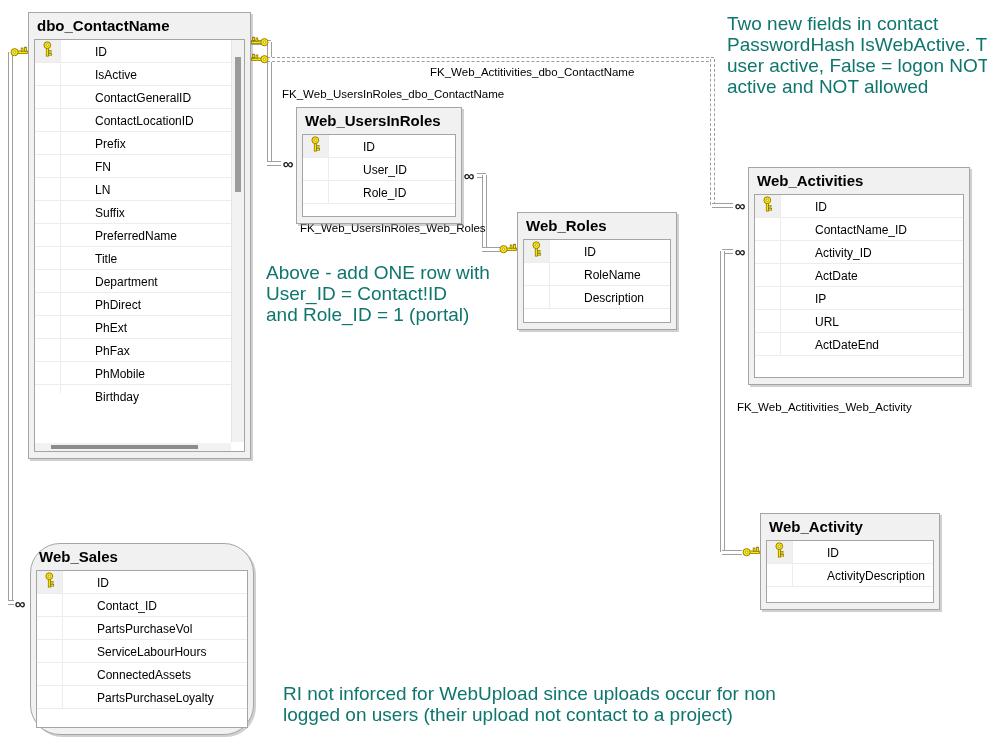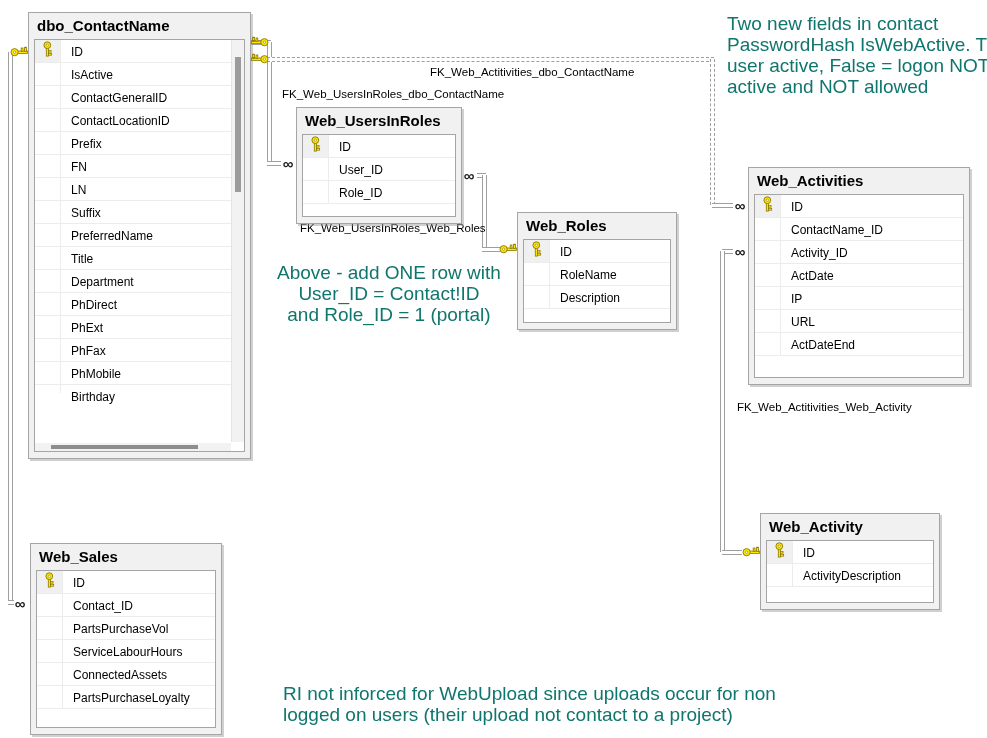--- a/index.html
+++ b/index.html
@@ -14,21 +14,21 @@
        padding:4px 0 0 8px;box-sizing:border-box;white-space:nowrap;overflow:hidden;cursor:default;}
   .tbl-grid{position:absolute;left:5px;right:5px;top:26px;bottom:6px;background:#fff;
        border:1px solid #a5a5a5;overflow:hidden;}
   .rows{position:absolute;left:0;top:0;bottom:0;right:0;}
   .rows.with-vscroll{right:13px;}
   .row{height:23px;border-bottom:1px solid #ececec;display:flex;box-sizing:border-box;background:#fff;}
   .row.clipped{height:8px;border-bottom:none;}
   .keycell{width:26px;flex:none;border-right:1px solid #ececec;display:flex;
        align-items:center;justify-content:center;box-sizing:border-box;}
   .keycell.pk{background:#f0f0f0;}
-  .namecell{font-size:12px;padding:5px 0 0 10px;white-space:nowrap;}
+  .namecell{font-size:12px;padding:5px 0 0 10px;white-space:nowrap;margin-left:24px;}
   
   .vscroll{position:absolute;top:0;right:0;width:12px;bottom:9px;background:#f2f2f2;border-left:1px solid #e4e4e4;}
   .vthumb{position:absolute;left:3px;width:6px;background:#9b9b9b;}
   .hscroll{position:absolute;left:0;right:13px;bottom:0;height:8px;background:#f2f2f2;}
   .hthumb{position:absolute;top:2px;height:4px;background:#8d8d8d;}
   
   .seg{position:absolute;z-index:1;box-sizing:content-box;}
   .seg.h{height:3px;border-top:1px solid #9f9f9f;border-bottom:1px solid #9f9f9f;background:#fff;}
   .seg.v{width:3px;border-left:1px solid #9f9f9f;border-right:1px solid #9f9f9f;background:#fff;}
   .seg.h.dashed{border-top-style:dashed;border-bottom-style:dashed;}
@@ -299,21 +299,21 @@
             </div>
             <div class="namecell">ID</div>
           </div>
           <div class="row">
             <div class="keycell"></div>
             <div class="namecell">ActivityDescription</div>
           </div>
         </div>
       </div>
     </div>
-    <div class="tbl" style="left: 30px; top: 543px; width: 192px; height: 192px;">
+    <div class="tbl" style="left: 30px; top: 543px; width: 224px; height: 192px; border-radius: 30px;">
       <div class="tbl-title">Web_Sales</div>
       <div class="tbl-grid">
         <div class="rows">
           <div class="row">
             <div class="keycell pk">
               <span><svg width="11" height="16" viewBox="0 0 11 16">
                   <rect x="4.3" y="6.5" width="2.2" height="8.6" fill="#ffe600" stroke="#8a7800" stroke-width="0.8"></rect>
                   <rect x="6.5" y="9.6" width="2.6" height="1.6" fill="#ffe600" stroke="#8a7800" stroke-width="0.7"></rect>
                   <rect x="6.5" y="12.6" width="3.2" height="1.6" fill="#ffe600" stroke="#8a7800" stroke-width="0.7"></rect>
                   <circle cx="5.3" cy="4.2" r="3.4" fill="#ffe600" stroke="#8a7800" stroke-width="0.9"></circle>
@@ -344,21 +344,21 @@
           </div>
         </div>
       </div>
     </div>
     <div class="annotation" style="left: 727px; top: 13px;">
       <div>Two new fields in contact</div>
       <div>PasswordHash IsWebActive. True =</div>
       <div>user active, False = logon NOT</div>
       <div>active and NOT allowed</div>
     </div>
-    <div class="annotation" style="left: 277px; top: 262px; text-align: center;">
+    <div class="annotation" style="left: 266px; top: 262px;">
       <div>Above - add ONE row with</div>
       <div>User_ID = Contact!ID</div>
       <div>and Role_ID = 1 (portal)</div>
     </div>
     <div class="annotation" style="left: 283px; top: 683px;">
       <div>RI not inforced for WebUpload since uploads occur for non</div>
       <div>logged on users (their upload not contact to a project)</div>
     </div>
   </div>
 

